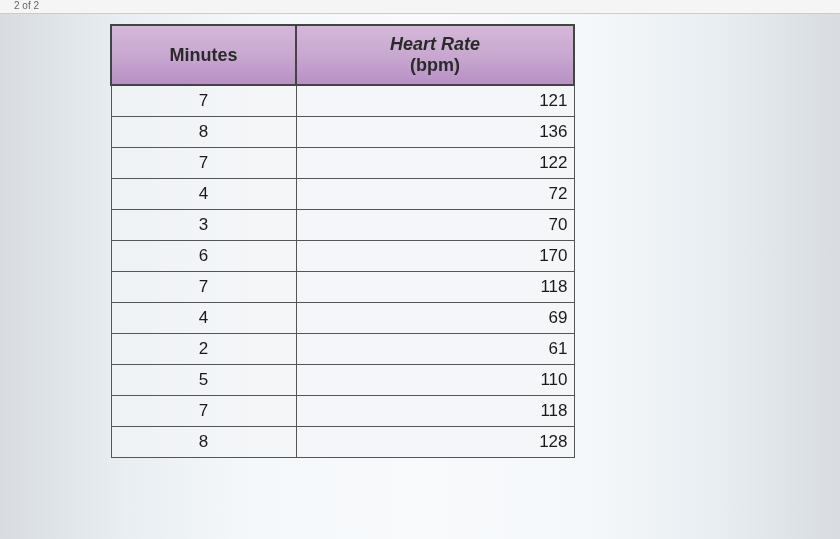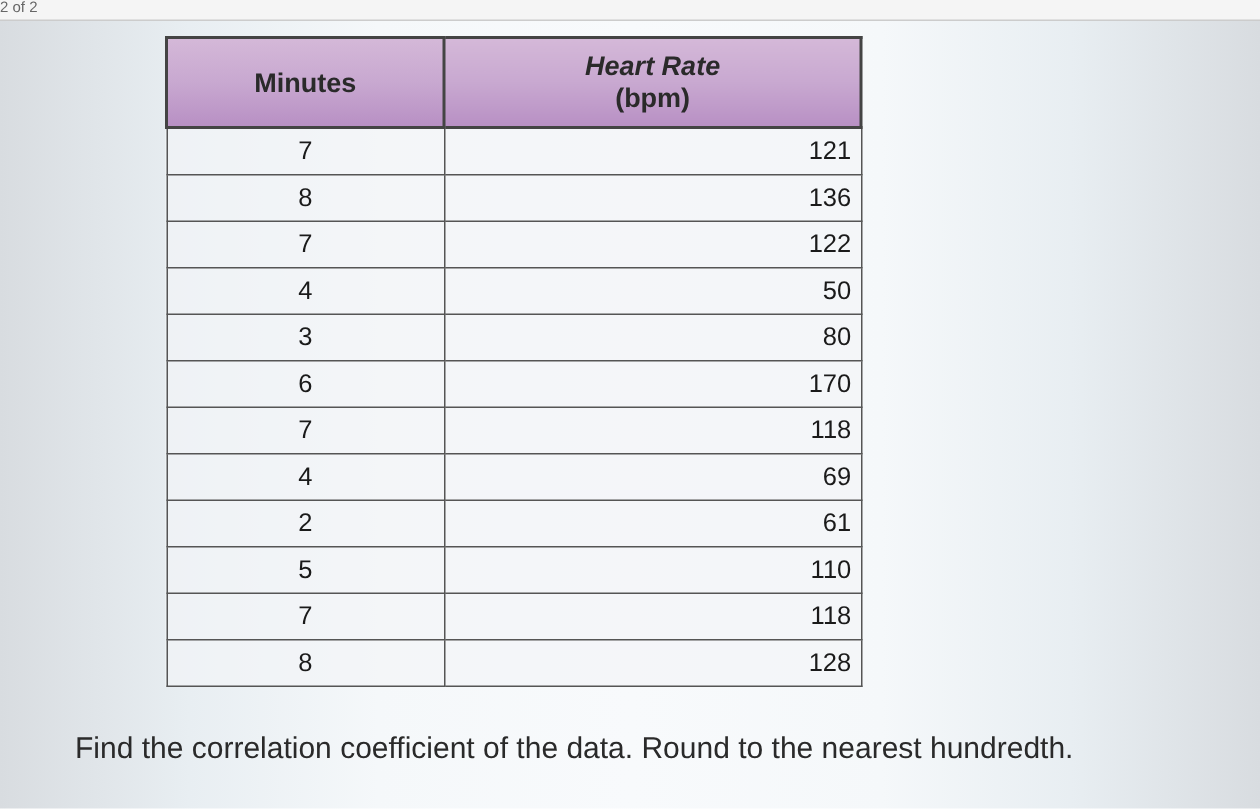--- a/index.html
+++ b/index.html
@@ -14,21 +14,21 @@
       font-family: Arial, sans-serif;
       position: relative;
       overflow: hidden;
     }
     .page-header {
       height: 14px;
       background: #f5f5f5;
       border-bottom: 1px solid #ccc;
       font-size: 10px;
       color: #666;
-      padding-left: 0;
+      padding-left: 14px;
     }
     .content-area {
       position: relative;
       padding-top: 10px;
     }
     .table-container {
       margin-left: 110px;
       width: 465px;
     }
     table {
@@ -107,25 +107,25 @@
         <tr>
           <td>8</td>
           <td>136</td>
         </tr>
         <tr>
           <td>7</td>
           <td>122</td>
         </tr>
         <tr>
           <td>4</td>
-          <td>50</td>
+          <td>72</td>
         </tr>
         <tr>
           <td>3</td>
-          <td>80</td>
+          <td>70</td>
         </tr>
         <tr>
           <td>6</td>
           <td>170</td>
         </tr>
         <tr>
           <td>7</td>
           <td>118</td>
         </tr>
         <tr>
@@ -145,14 +145,13 @@
           <td>118</td>
         </tr>
         <tr>
           <td>8</td>
           <td>128</td>
         </tr>
       </tbody>
     </table>
   </div>
 
-  <div class="question-text">Find the correlation coefficient of the data. Round to the nearest hundredth.</div>
 </div>
 
 </body></html>

